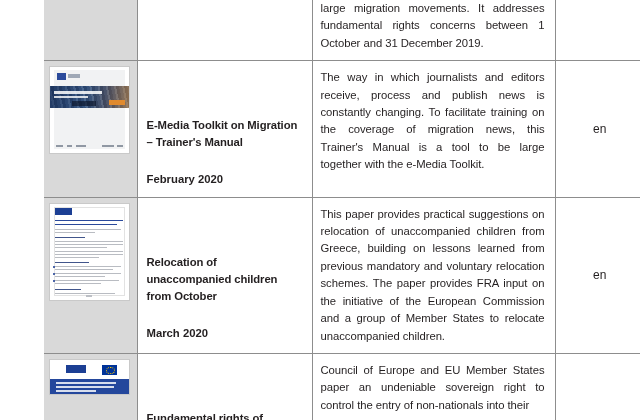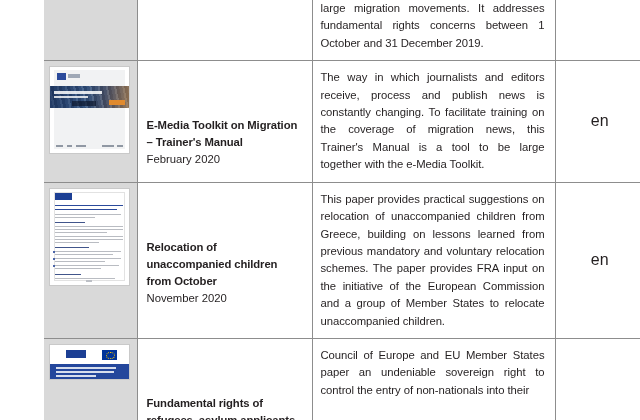--- a/index.html
+++ b/index.html
@@ -69,31 +69,32 @@
   .doc-title {
     font-weight: bold;
     font-size: 11.3px;
     line-height: 17px;
     letter-spacing: -0.1px;
     margin-top: 48px;
   }
   .doc-date {
     font-size: 11.3px;
     line-height: 17.4px;
-    font-weight: normal;
+    font-weight: bold;
+    margin-top: 20px;
   }
   .doc-desc {
     font-size: 11.3px;
     line-height: 17.4px;
     text-align: justify;
     text-justify: inter-word;
     letter-spacing: -0.05px;
   }
   .doc-lang {
-    font-size: 16px;
+    font-size: 12px;
     line-height: 14px;
   }
 
   
   .thumb {
     position: relative;
     width: 81px;
     background: #ffffff;
     border: 0.8px solid #c9c9c9;
     overflow: hidden;
@@ -239,21 +240,21 @@
             <div class="bullet" style="top:76.5px;"></div>
             <div class="ln" style="top:76px; width:64px;"></div>
             <div class="ln" style="top:79px; width:46px;"></div>
             <div class="lnb" style="top:85px; width:26px;"></div>
             <div class="ln" style="top:89px; width:60px;"></div>
             <div class="pnum"></div>
           </div>
         </td>
         <td class="cell-title">
           <div class="doc-title">Relocation of unaccompanied children from October</div>
-          <div class="doc-date">November 2020</div>
+          <div class="doc-date">March 2020</div>
         </td>
         <td class="cell-desc">
           <div class="doc-desc">This paper provides practical suggestions on relocation of unaccompanied children from Greece, building on lessons learned from previous mandatory and voluntary relocation schemes. The paper provides FRA input on the initiative of the European Commission and a group of Member States to relocate unaccompanied children.</div>
         </td>
         <td class="cell-lang">
           <div class="doc-lang">en</div>
         </td>
       </tr>
 
       <tr>

